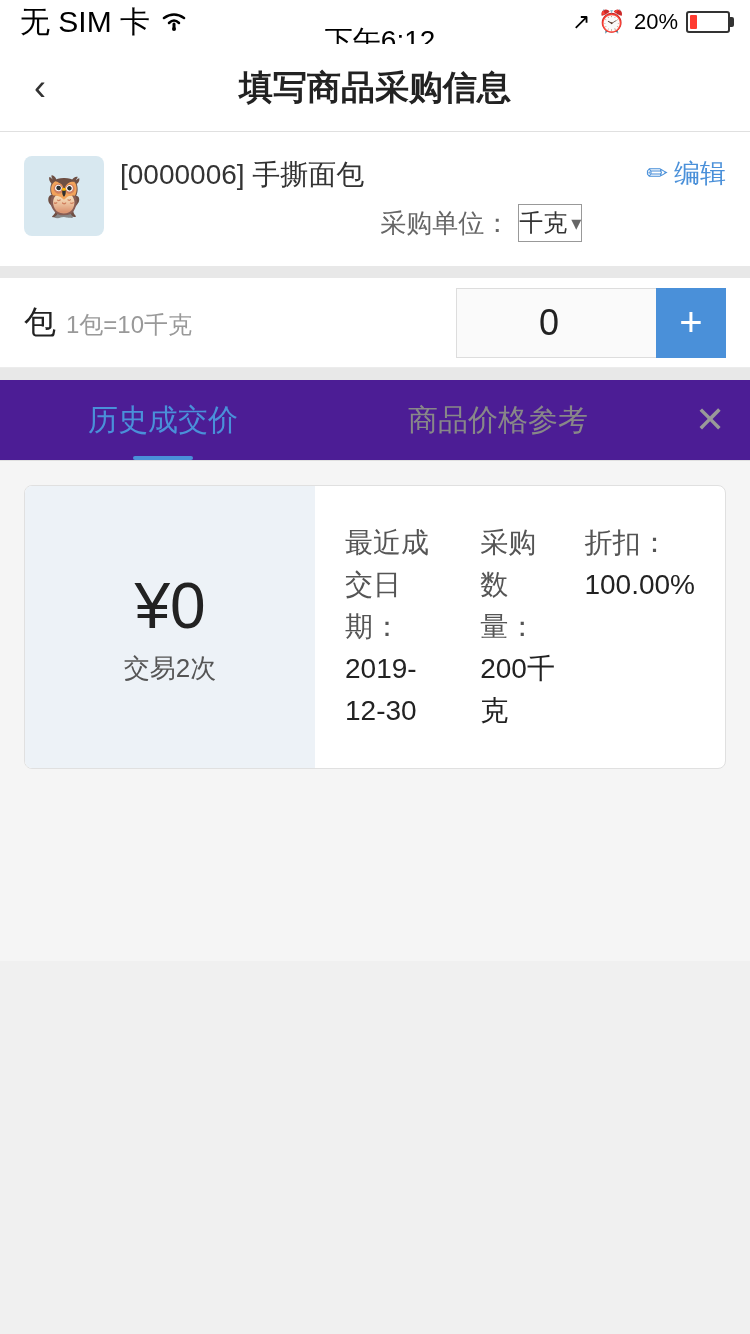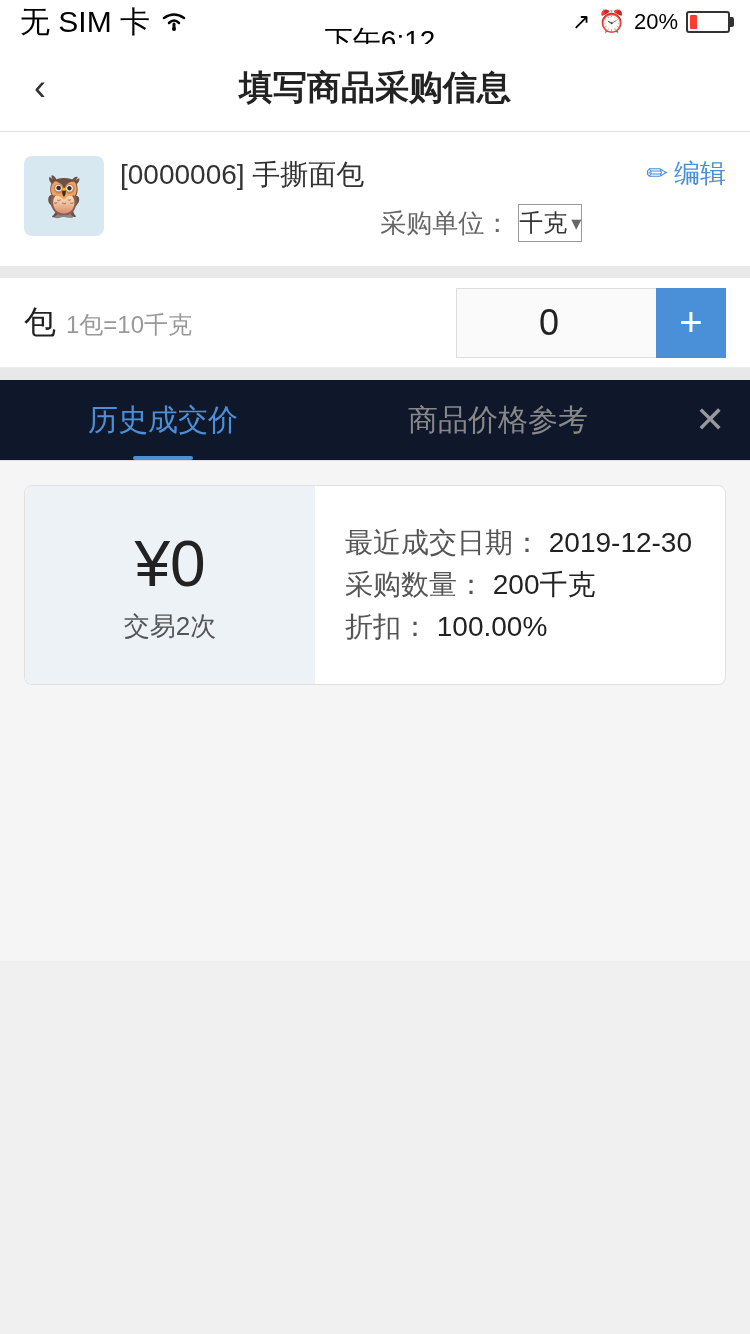--- a/index.html
+++ b/index.html
@@ -229,21 +229,21 @@
     }
 
     
     .divider-gray2 {
       height: 12px;
       background: #e8e8e8;
     }
 
     
     .tab-bar {
-      background: #0f172a;
+      background: #4c1d95;
       display: flex;
       border-bottom: 1px solid #e0e0e0;
       position: relative;
       gap: 9px;
     }
     .tab-item {
       flex: 1;
       height: 80px;
       display: flex;
       align-items: center;
@@ -309,22 +309,22 @@
     }
     .price-transactions {
       font-size: 26px;
       color: #555;
       margin-top: 8px;
     }
     .price-right-panel {
       flex: 1;
       padding: 36px 30px;
       display: flex;
-      flex-direction: column;
-      gap: 0;
+      flex-direction: row;
+      gap: 24px;
     }
     .price-detail-row {
       font-size: 28px;
       color: #333;
       line-height: 1.5;
     }
     .price-detail-label {
       color: #555;
     }
     .price-detail-value {

